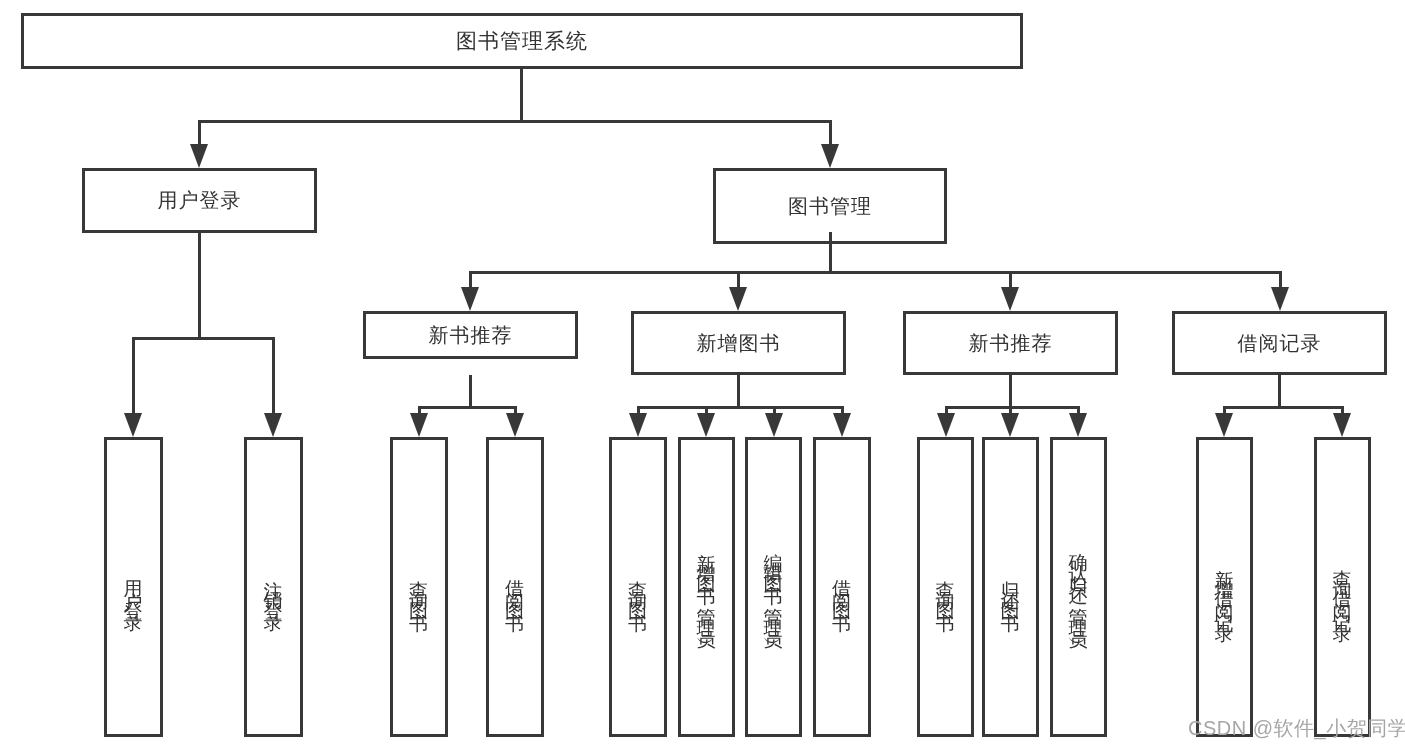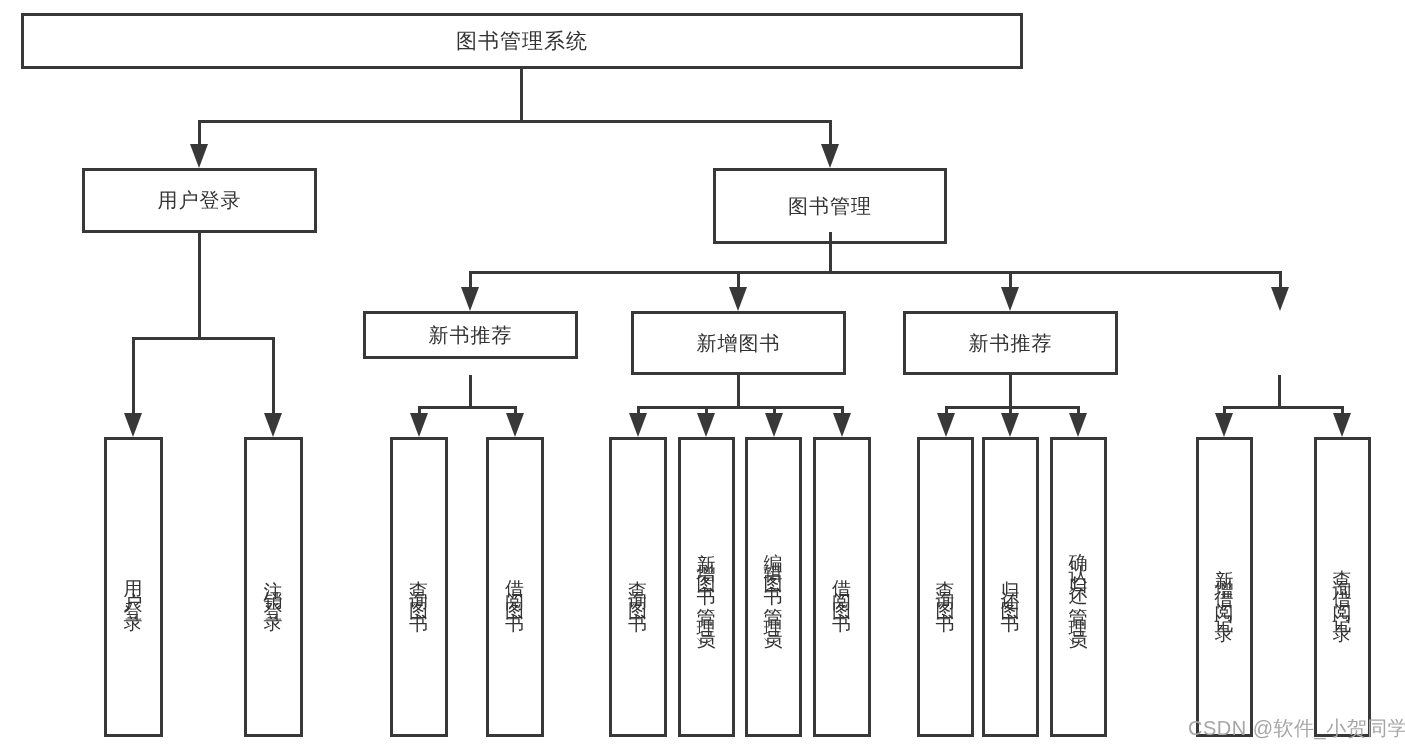--- a/index.html
+++ b/index.html
@@ -55,20 +55,23 @@
   </div>
 
   <div class="box" style="left:363px;top:311px;width:215px;height:48px;">
     <span>新书推荐</span>
   </div>
   <div class="box" style="left:631px;top:311px;width:215px;height:64px;">
     <span>新增图书</span>
   </div>
   <div class="box" style="left:903px;top:311px;width:215px;height:64px;">
     <span>新书推荐</span>
+  </div>
+  <div class="box" style="left:1172px;top:311px;width:215px;height:64px;">
+    <span>借阅记录</span>
   </div>
 
   <div class="leaf" style="left:104px;top:437px;width:59px;height:300px;">
     <span>用户登录</span>
   </div>
   <div class="leaf" style="left:244px;top:437px;width:59px;height:300px;">
     <span>注销登录</span>
   </div>
 
   <div class="leaf" style="left:390px;top:437px;width:58px;height:300px;">

